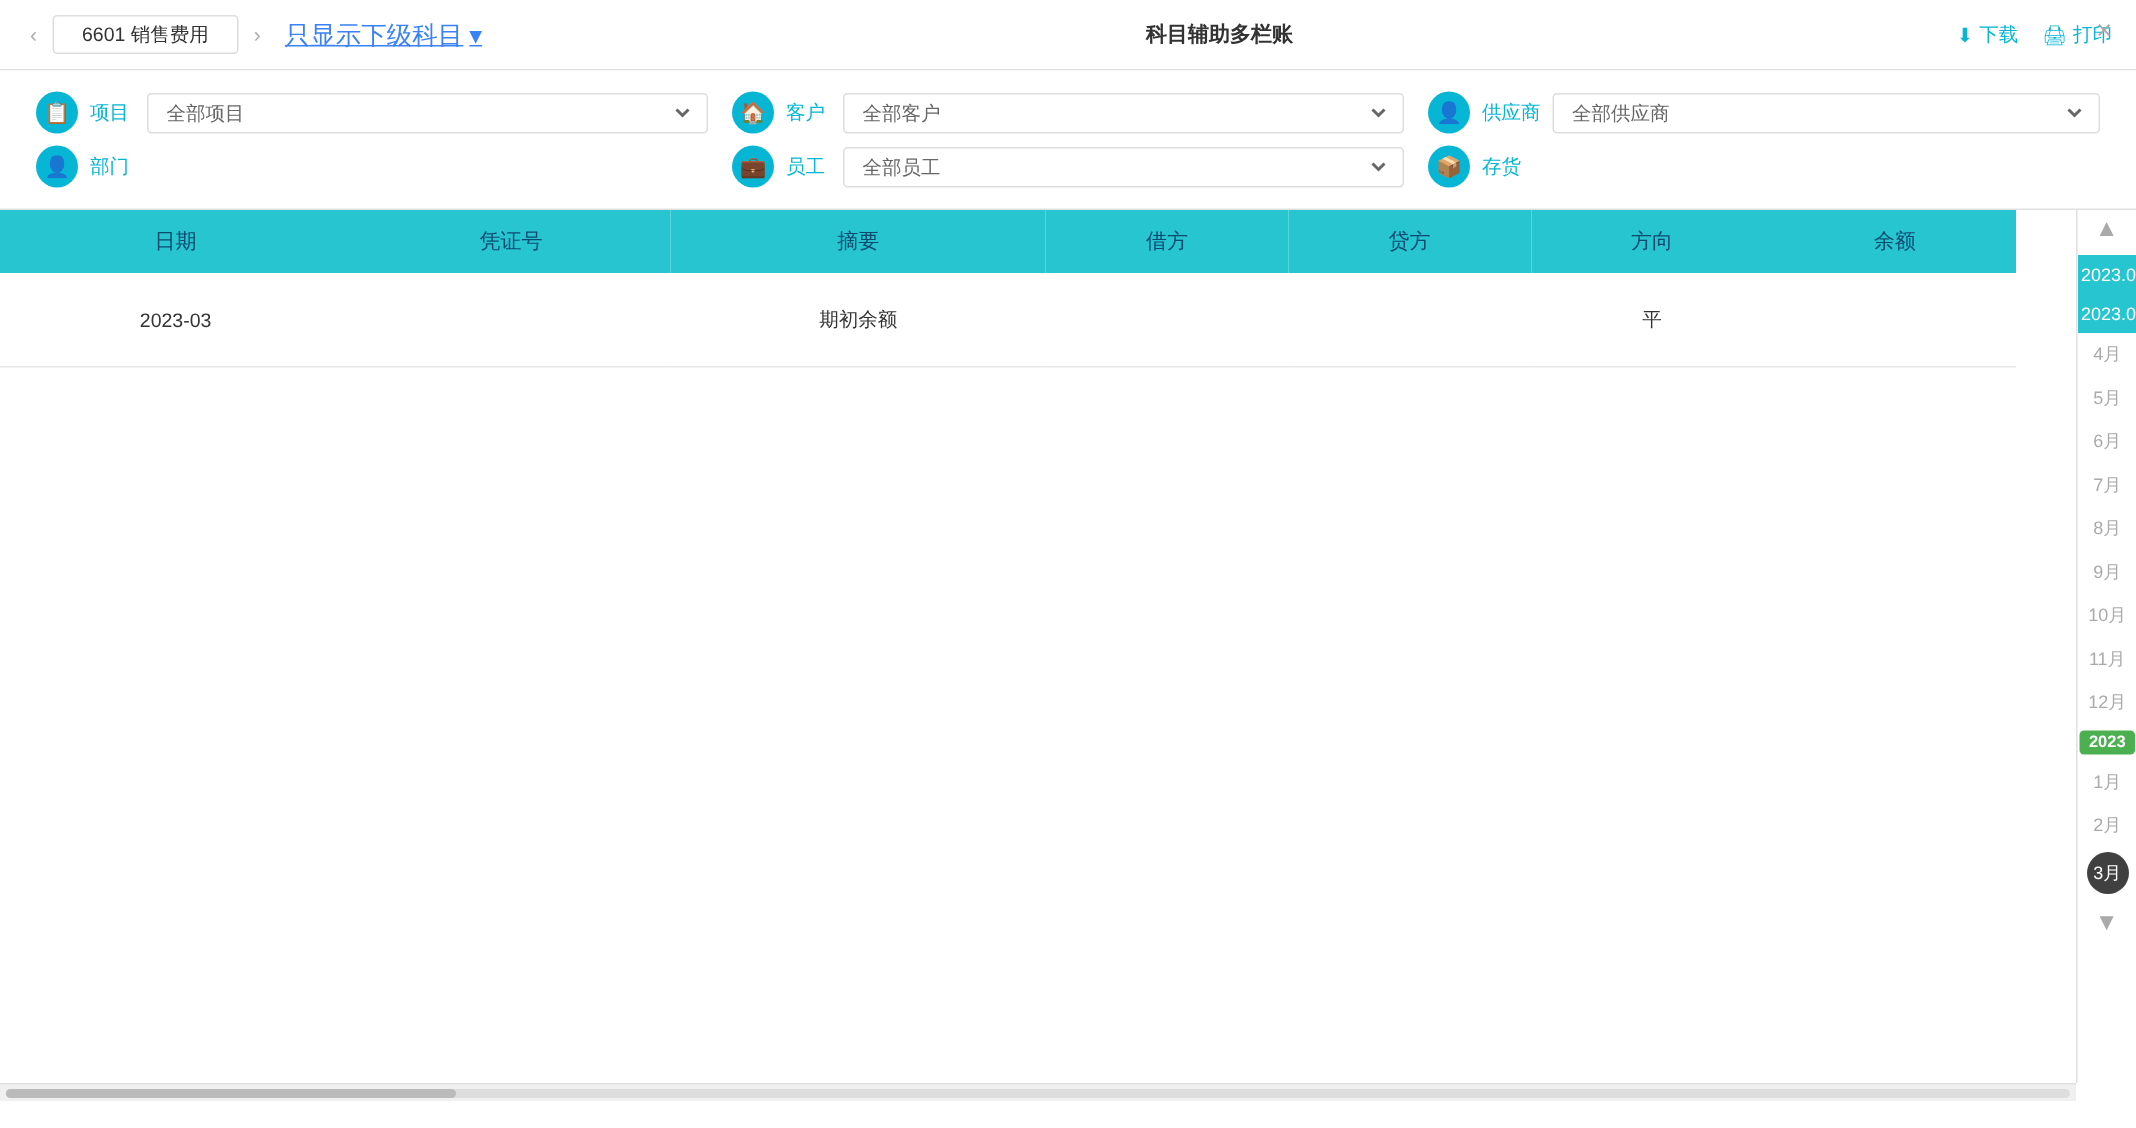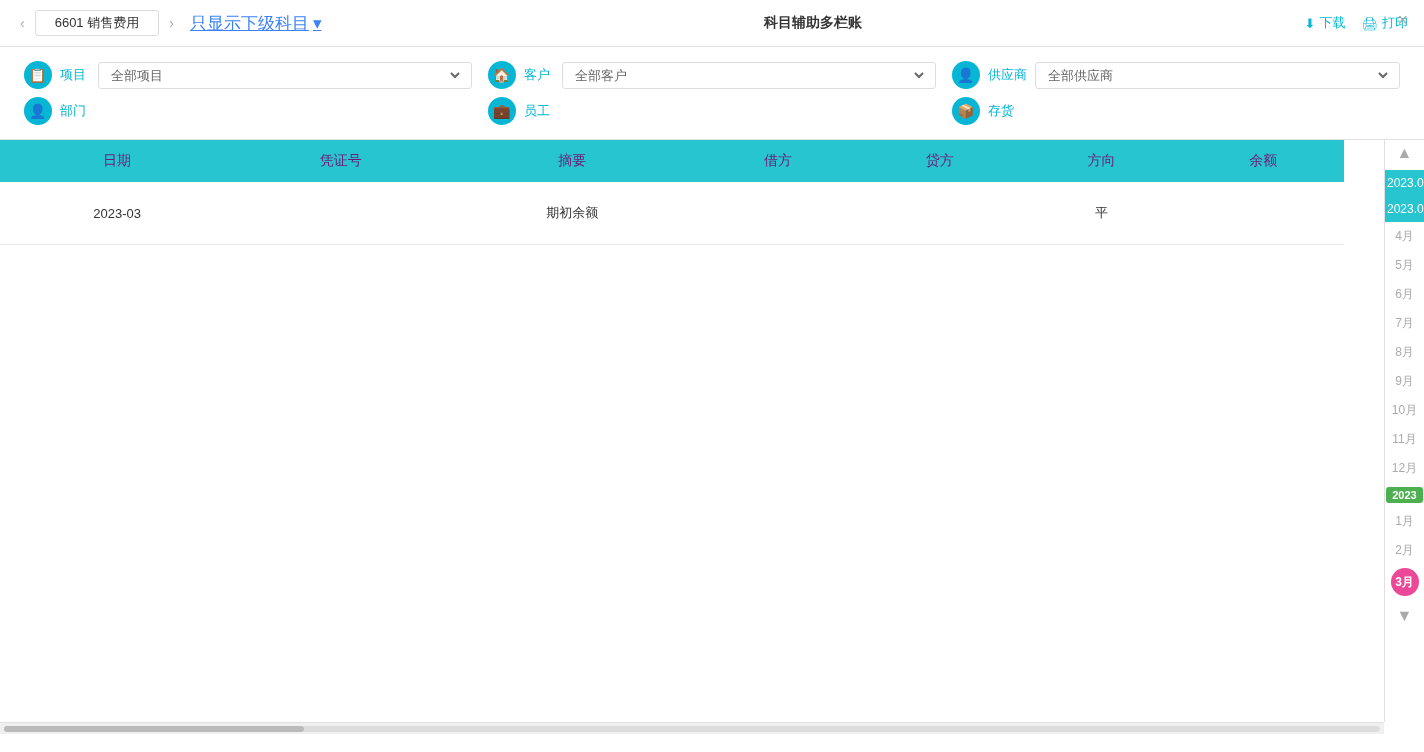--- a/index.html
+++ b/index.html
@@ -25,33 +25,33 @@
     .filter-icon.teal { background: #06b6d4; color: #fff; }
     .filter-label { color: #06b6d4; font-size: 13px; white-space: nowrap; min-width: 30px; }
     .filter-select { flex: 1; border: 1px solid #ddd; border-radius: 3px; padding: 4px 8px; font-size: 13px; color: #666; background: #fff; cursor: pointer; display: flex; align-items: center; justify-content: flex-end; }
     .filter-select select { width: 100%; border: none; background: none; font-size: 13px; color: #666; outline: none; cursor: pointer; }
 
     
     .table-container { flex: 1; overflow: auto; margin-right: 40px; }
     .main-area { display: flex; height: calc(752px - 170px); }
     
     table { width: 100%; border-collapse: collapse; }
-    thead tr { background: #26c5d0; color: #701a75; }
+    thead tr { background: #26c5d0; color: #0c4a6e; }
     thead th { padding: 12px 8px; text-align: center; font-weight: normal; font-size: 14px; border: none; }
     tbody tr { border-bottom: 1px solid #e8e8e8; }
     tbody td { padding: 22px 8px; text-align: center; color: #333; font-size: 13px; }
 
     
     .time-panel { width: 40px; background: #fff; border-left: 1px solid #e0e0e0; display: flex; flex-direction: column; align-items: center; overflow: hidden; flex-shrink: 0; }
     .time-item { width: 100%; text-align: center; padding: 6px 2px; font-size: 12px; color: #aaa; cursor: pointer; position: relative; }
     .time-panel-scroll { display: flex; flex-direction: column; align-items: center; width: 100%; overflow-y: auto; padding: 4px 0; }
     .scroll-arrow { width: 100%; text-align: center; padding: 4px; color: #aaa; cursor: pointer; font-size: 16px; }
 
     .year-badge { background: #4caf50; color: #fff; border-radius: 3px; padding: 2px 6px; font-size: 11px; font-weight: bold; }
-    .month-badge { background: #ec4899; color: #fff; border-radius: 50%; width: 28px; height: 28px; display: flex; align-items: center; justify-content: center; font-size: 12px; font-weight: bold; margin: 0 auto; text-align: right; }
+    .month-badge { background: #404040; color: #fff; border-radius: 50%; width: 28px; height: 28px; display: flex; align-items: center; justify-content: center; font-size: 12px; font-weight: normal; margin: 0 auto; text-align: right; }
 
     .bottom-scrollbar { height: 12px; background: #f0f0f0; border-top: 1px solid #e0e0e0; margin-right: 40px; display: flex; align-items: center; padding: 0 4px; }
     .scrollbar-track { flex: 1; height: 6px; background: #ddd; border-radius: 3px; }
     .scrollbar-thumb { width: 300px; height: 6px; background: #bbb; border-radius: 3px; }
 
     .selected-period { background: #26c5d0; color: #fff; }
   </style>
 </head>
 <body>
 
@@ -111,20 +111,25 @@
       </div>
     </div>
 
     <div class="filter-row">
       <div class="filter-icon teal">👤</div>
       <span class="filter-label">部门</span>
     </div>
     <div class="filter-row">
       <div class="filter-icon teal">💼</div>
       <span class="filter-label">员工</span>
+      <div class="filter-select">
+        <select>
+          <option>全部员工</option>
+        </select>
+      </div>
     </div>
     <div class="filter-row">
       <div class="filter-icon teal">📦</div>
       <span class="filter-label">存货</span>
     </div>
   </div>
 
   <div class="main-area">
 
     <div class="table-container">

